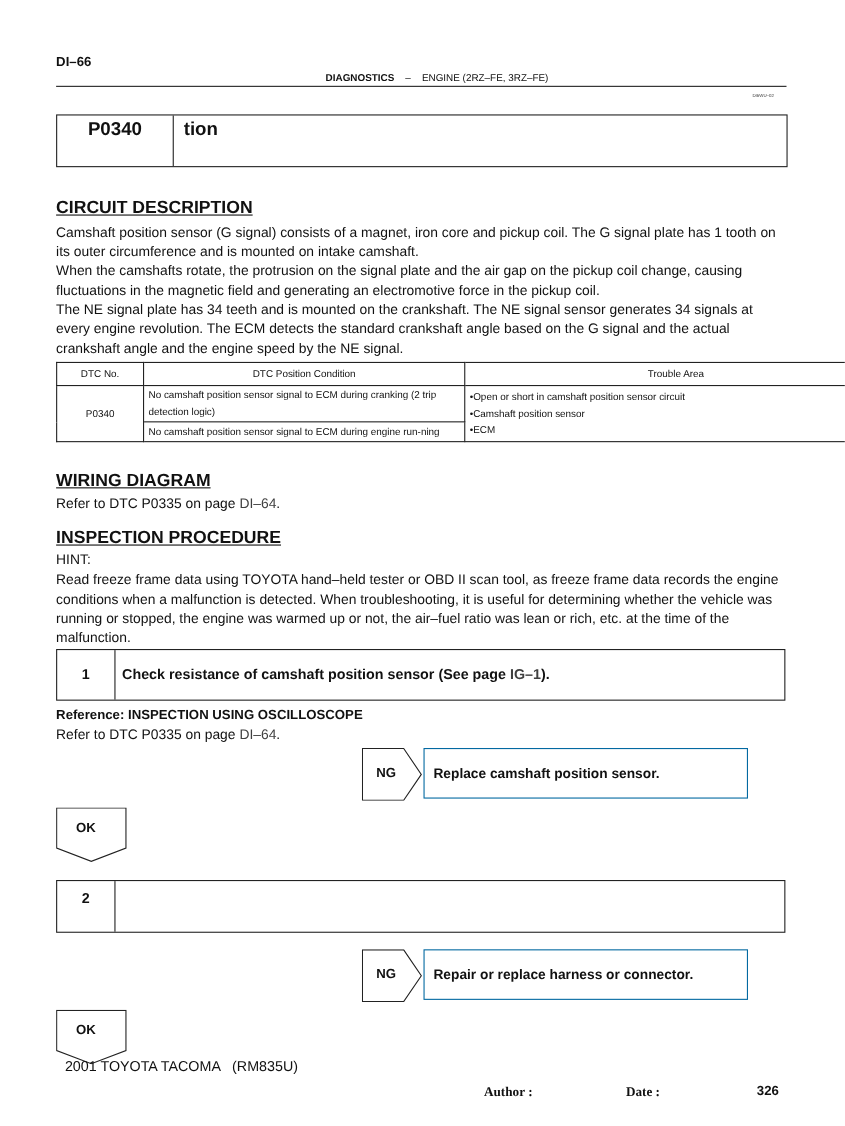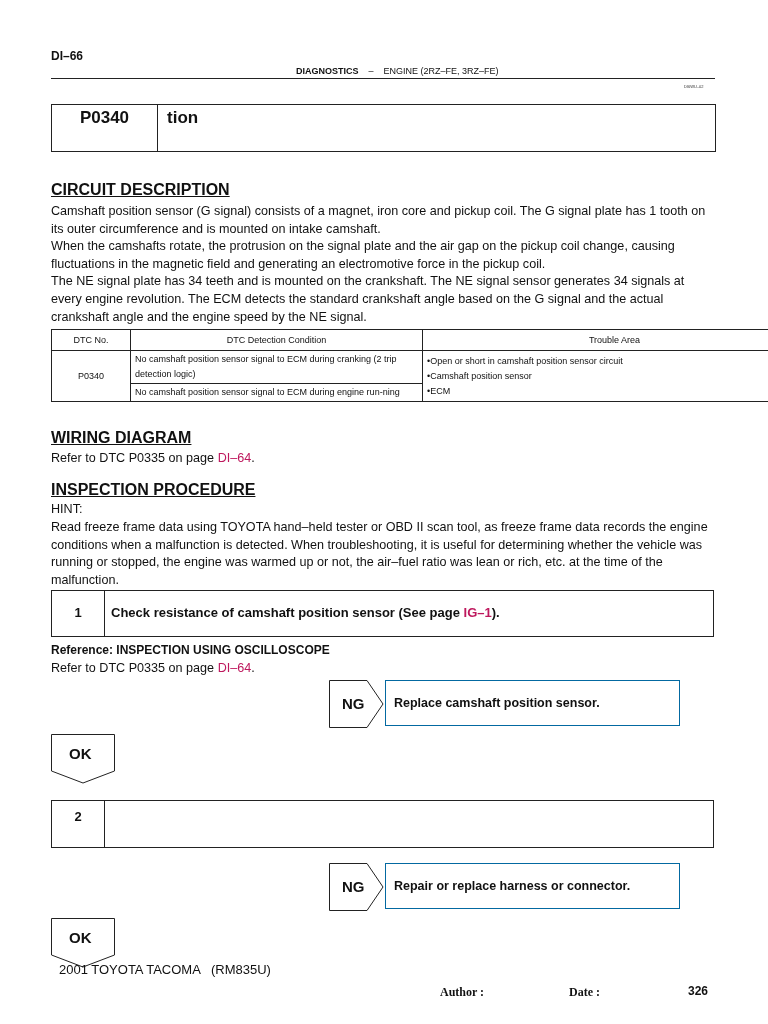--- a/index.html
+++ b/index.html
@@ -39,38 +39,38 @@
     table.dtc-table td.code { text-align: center; width: 70px; }
     table.dtc-table td.cond { width: 283px; }
     table.dtc-table ul { list-style: none; margin: 0; padding: 0; }
     table.dtc-table li::before { content: "\2022 "; }
 
     .h-wiring { left: 51px; top: 429px; }
     .p-wiring { top: 450px; }
     .h-insp { left: 51px; top: 481px; }
     .p-hint { top: 501px; }
     .p-hintbody { top: 519px; }
-    a.link { color: #be185d; text-decoration: none; }
+    a.link { color: #404040; text-decoration: none; }
 
     .step-box {
       left: 51px; width: 663px; border: 1px solid #222; display: flex; box-sizing: border-box;
     }
     .step-box .num { width: 53px; border-right: 1px solid #222; font-size: 13px; font-weight: bold; text-align: center; box-sizing: border-box; }
     .step-box .txt { flex: 1; font-size: 13px; font-weight: bold; padding-left: 6px; line-height: 16px; }
     .step1 { top: 590px; height: 47px; }
     .step1 .num, .step1 .txt { padding-top: 14px; }
     .step2 { top: 800px; height: 48px; }
     .step2 .num { padding-top: 8px; }
     .step2 .txt { padding-top: 8px; }
 
     .ref-title { left: 51px; top: 643px; font-size: 12px; font-weight: bold; }
     .p-ref { top: 660px; }
 
     .ng-arrow { width: 56px; height: 48px; }
-    .ng-label { font-size: 15px; font-weight: bold; }
+    .ng-label { font-size: 12px; font-weight: bold; }
     .ng-result {
       border: 1px solid #0369a1; width: 295px; height: 46px; box-sizing: border-box;
       font-size: 12.5px; font-weight: bold; padding: 15px 0 0 8px;
     }
     .ok-arrow { width: 65px; height: 50px; }
 
     .footer-model { left: 59px; top: 962px; font-size: 13px; }
     .footer-author { left: 440px; top: 985px; font-family: "Liberation Serif", serif; font-weight: bold; font-size: 12px; }
     .footer-date { left: 569px; top: 985px; font-family: "Liberation Serif", serif; font-weight: bold; font-size: 12px; }
     .footer-page { left: 688px; top: 984px; font-size: 12px; font-weight: bold; }
@@ -96,21 +96,21 @@
 <div class="abs para p-circuit">
   <div>Camshaft position sensor (G signal) consists of a magnet, iron core and pickup coil. The G signal plate has 1 tooth on its outer circumference and is mounted on intake camshaft.</div>
   <div>When the camshafts rotate, the protrusion on the signal plate and the air gap on the pickup coil change, causing fluctuations in the magnetic field and generating an electromotive force in the pickup coil.</div>
   <div>The NE signal plate has 34 teeth and is mounted on the crankshaft. The NE signal sensor generates 34 signals at every engine revolution. The ECM detects the standard crankshaft angle based on the G signal and the actual crankshaft angle and the engine speed by the NE signal.</div>
 </div>
 
 <table class="dtc-table">
   <thead>
     <tr>
       <th>DTC No.</th>
-      <th>DTC Detection Condition</th>
+      <th>DTC Position Condition</th>
       <th>Trouble Area</th>
     </tr>
   </thead>
   <tbody>
     <tr>
       <td class="code" rowspan="2">P0340</td>
       <td class="cond">No camshaft position sensor signal to ECM during  cranking (2 trip detection logic)</td>
       <td rowspan="2">
         <ul>
           <li>Open or short in camshaft position sensor circuit</li>

